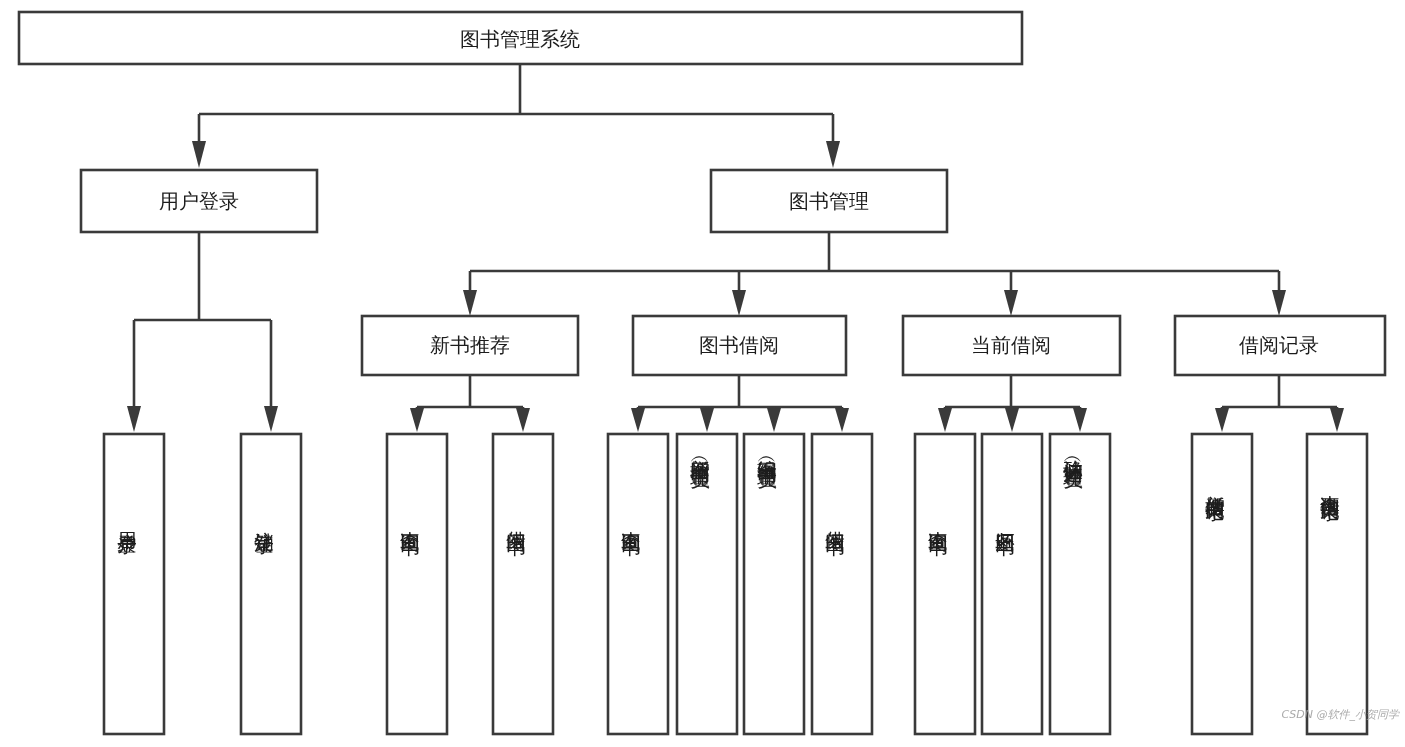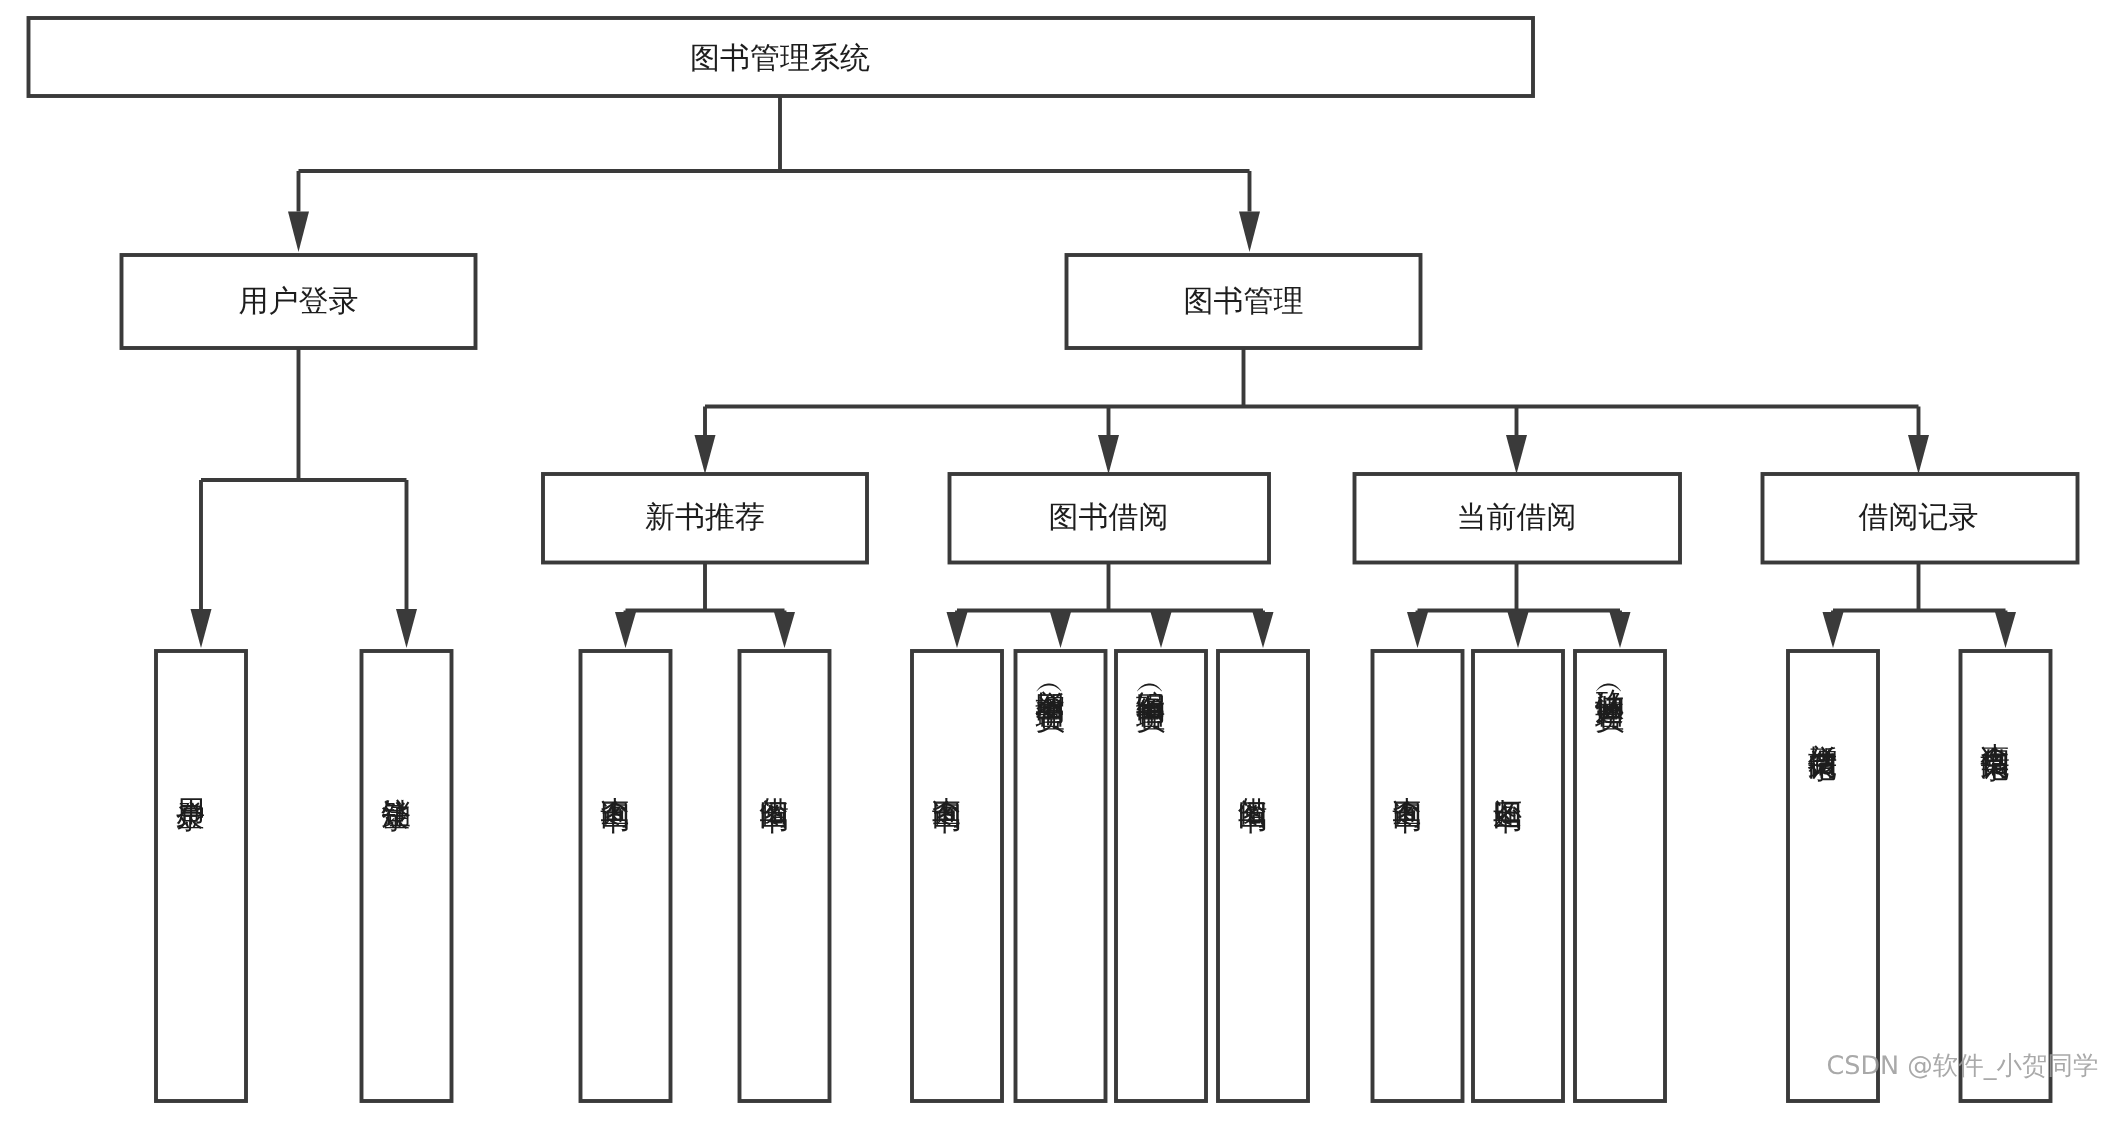--- a/index.html
+++ b/index.html
@@ -59,24 +59,25 @@
     letter-spacing: 1.5px;
     white-space: nowrap;
     text-align: left;
     pointer-events: none;
   }
   .watermark {
     position: absolute;
     right: 6px;
     bottom: 4px;
     font-family: "DejaVu Sans", "Liberation Sans", sans-serif;
-    font-size: 17px;
+    font-size: 11px;
     color: #9b9b9b;
     opacity: 0.85;
     white-space: nowrap;
+    font-style: italic;
   }
 </style>
 </head>
 <body>
 
 <div id="diagram-root">
 
   <svg class="flow-canvas" viewBox="0 0 1405 747">
 
     <g>

